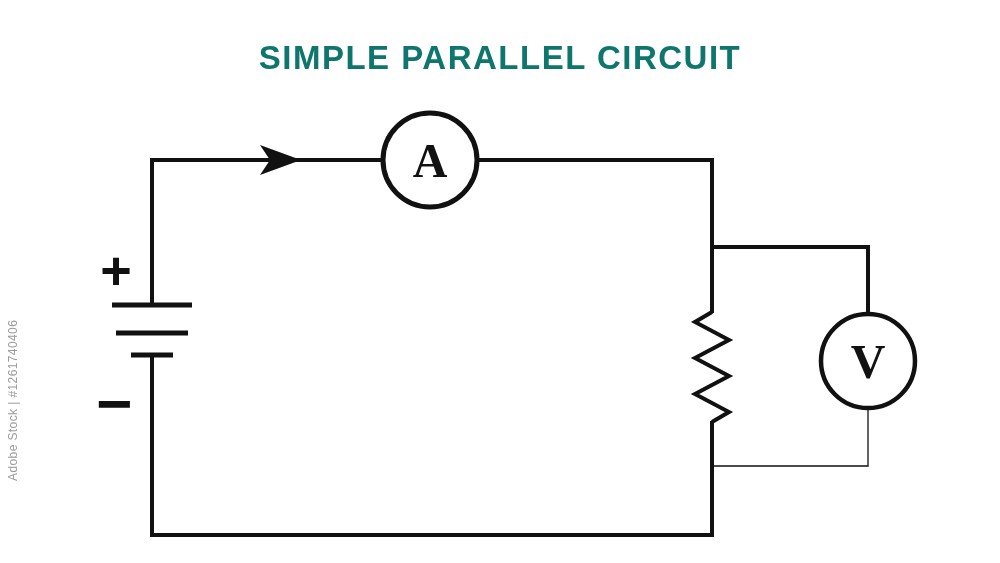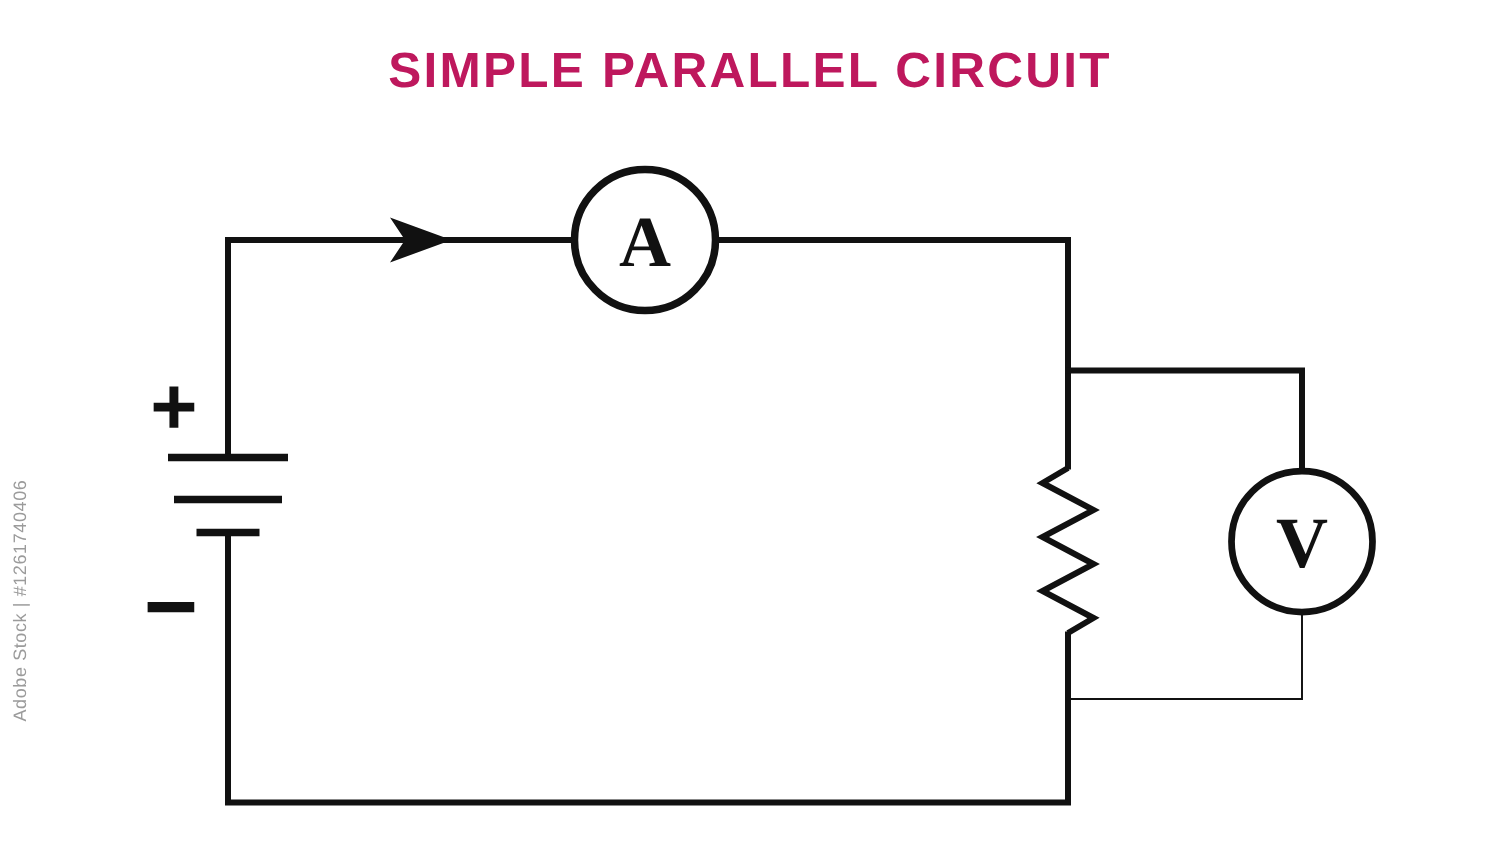--- a/index.html
+++ b/index.html
@@ -9,28 +9,28 @@
   body {
     width: 1000px;
     height: 563px;
     position: relative;
     background: #ffffff;
     overflow: hidden;
     font-family: "Liberation Sans", sans-serif;
   }
   .title {
     position: absolute;
-    top: 28px;
+    top: 39px;
     left: 0;
     width: 100%;
     text-align: center;
     font-size: 33px;
     font-weight: 700;
     letter-spacing: 1.5px;
-    color: #be185d;
+    color: #0f766e;
     font-family: "Liberation Sans", sans-serif;
   }
   .watermark {
     position: absolute;
     left: 6px;
     top: 481px;
     transform: rotate(-90deg);
     transform-origin: 0 0;
     font-size: 12px;
     letter-spacing: 0.4px;

